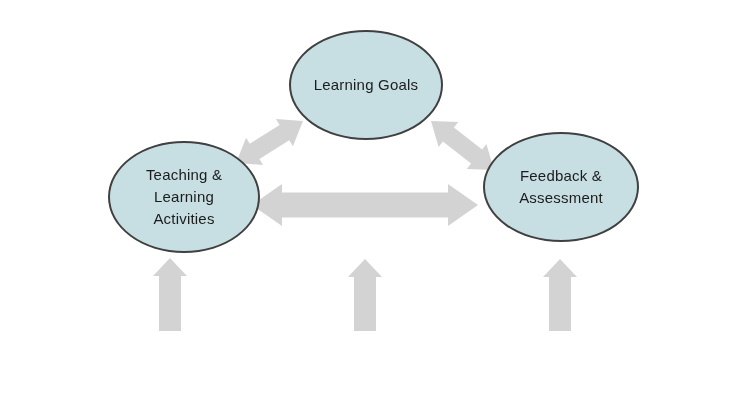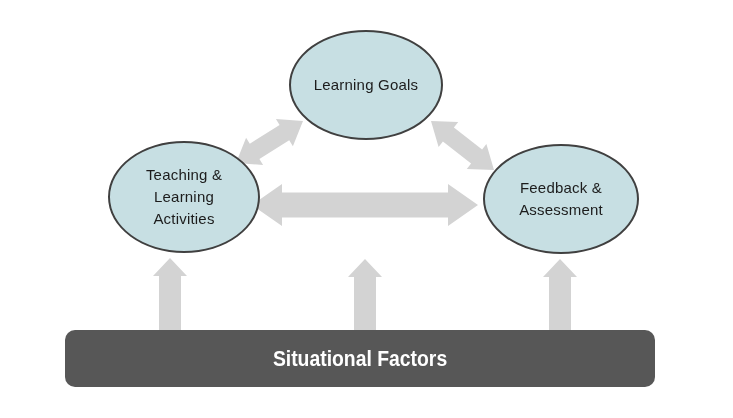--- a/index.html
+++ b/index.html
@@ -31,21 +31,21 @@
   }
   .node-label {
     color: var(--node-text, #1c1c1c);
     font-size: 15px;
     line-height: 1.45;
     white-space: pre-line;
     letter-spacing: 0.2px;
   }
   #node-learning-goals   { left: 289px; top: 30px;  width: 154px; height: 110px; }
   #node-teaching         { left: 108px;  top: 141px; width: 152px; height: 112px; }
-  #node-feedback         { left: 483px; top: 144px; width: 156px; height: 110px; }
+  #node-feedback         { left: 483px; top: 132px; width: 156px; height: 110px; }
   #bar-situational {
     position: absolute;
     left: 65px; top: 330px;
     width: 590px; height: 57px;
     box-sizing: border-box;
     background: var(--bar-fill, #575757);
     border-radius: 10px;
     display: flex;
     align-items: center;
     justify-content: center;
@@ -88,17 +88,14 @@
     <span class="node-label">Teaching &amp;
 Learning
 Activities</span>
   </div>
 
   <div class="node" id="node-feedback">
     <span class="node-label">Feedback &amp;
 Assessment</span>
   </div>
 
-  <div id="bar-situational">
-    <span class="bar-label">Situational Factors</span>
-  </div>
 
 </div>
 
 </body></html>

